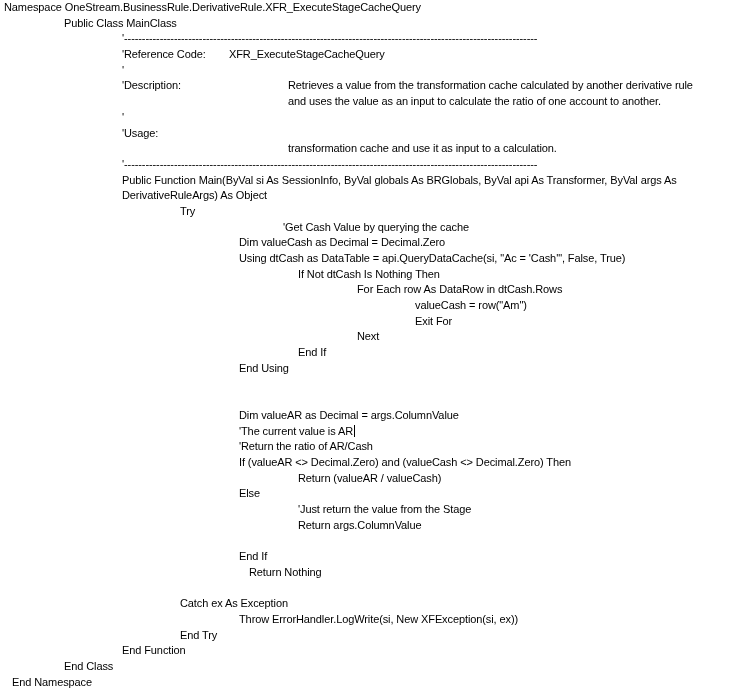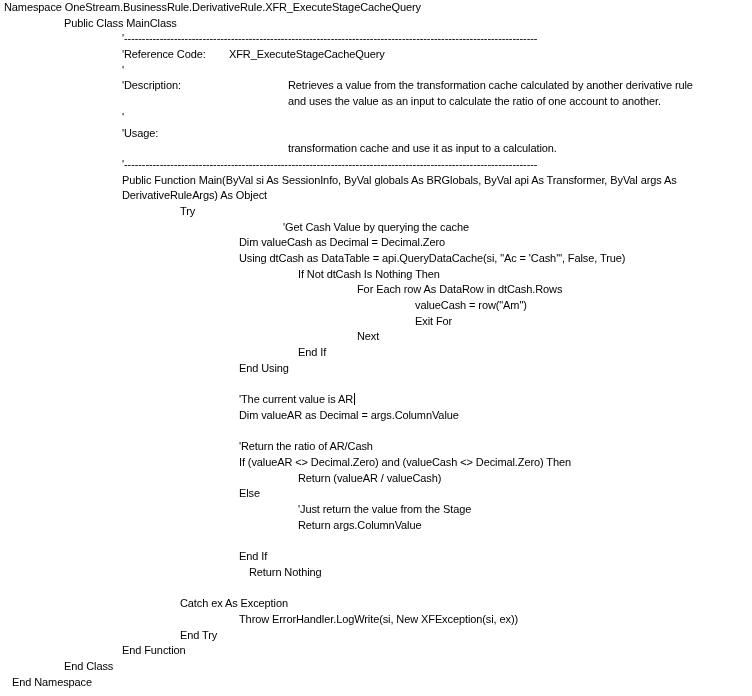--- a/index.html
+++ b/index.html
@@ -117,21 +117,21 @@
       <span class="seg" style="left: 357px;">Next</span>
     </div>
     <div class="line">
       <span class="seg" style="left: 298px;">End If</span>
     </div>
     <div class="line">
       <span class="seg" style="left: 239px;">End Using</span>
     </div>
     <div class="line"></div>
     <div class="line">
-      <span class="seg" style="left: 239px;">'The current value is AR<span class="caret"></span></span>
+      <span class="seg" style="left: 239px; margin-top: 32px;">'The current value is AR<span class="caret"></span></span>
     </div>
     <div class="line">
       <span class="seg" style="left: 239px;">Dim valueAR as Decimal = args.ColumnValue</span>
     </div>
     <div class="line"></div>
     <div class="line">
       <span class="seg" style="left: 239px;">'Return the ratio of AR/Cash</span>
     </div>
     <div class="line">
       <span class="seg" style="left: 239px;">If (valueAR &lt;&gt; Decimal.Zero) and (valueCash &lt;&gt; Decimal.Zero) Then</span>

